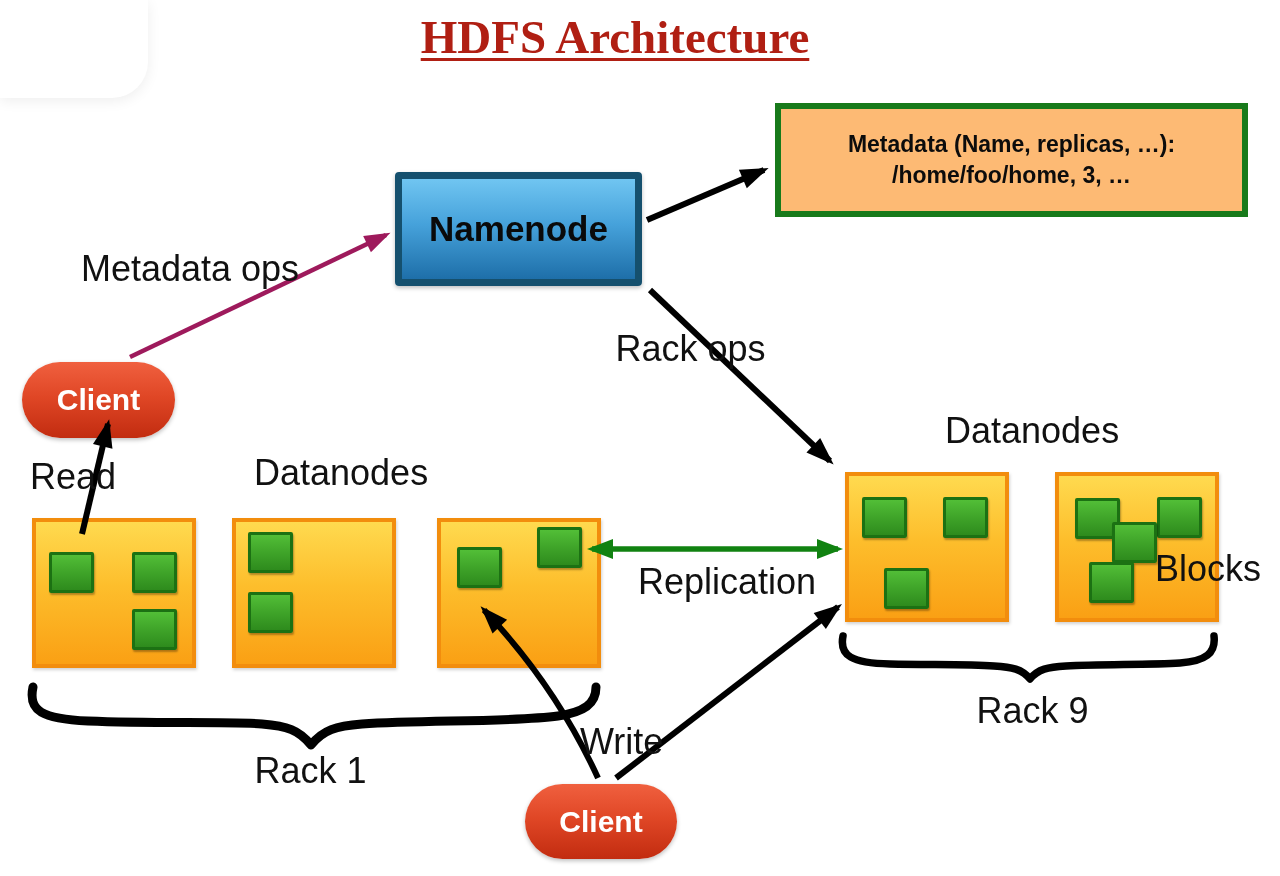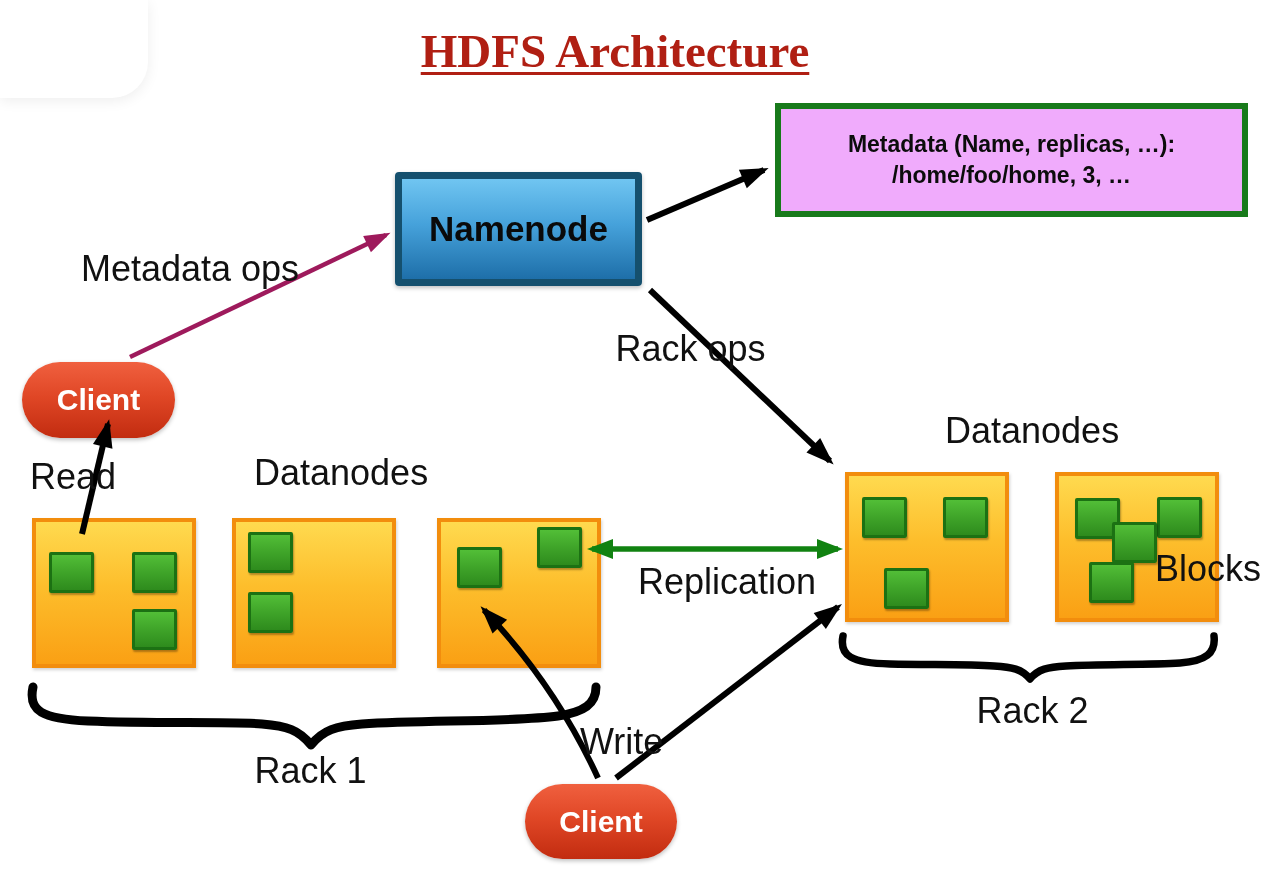--- a/index.html
+++ b/index.html
@@ -4,32 +4,32 @@
 <style>
   html,body{margin:0;padding:0;background:#ffffff;}
   #canvas{
     position:relative;width:1280px;height:876px;background:#ffffff;overflow:hidden;
     font-family:"Liberation Sans", sans-serif;
   }
   .abs{position:absolute;}
 
   
   .title{
-    left:340px;top:24px;width:550px;text-align:center;
+    left:340px;top:10px;width:550px;text-align:center;
     font-family:"Liberation Serif", serif;font-weight:bold;font-size:47px;
     color:#B01F13;text-decoration:underline;text-decoration-thickness:3px;text-underline-offset:5px;
   }
 
   
   .corner-blob{left:0;top:0;width:148px;height:98px;background:#fff;
     border-radius:0 0 36px 0;box-shadow:0 3px 14px rgba(0,0,0,0.07);}
 
   
   .metadata-box{
-    left:775px;top:103px;width:473px;height:114px;background:#f0abfc;
+    left:775px;top:103px;width:473px;height:114px;background:#fdba74;
     border:6px solid #187A1B;box-sizing:border-box;
     display:flex;flex-direction:column;align-items:center;justify-content:center;
     font-weight:bold;font-size:23px;color:#0c0c0c;line-height:31px;text-align:center;
   }
 
   
   .namenode{
     left:395px;top:172px;width:247px;height:114px;box-sizing:border-box;
     border:7px solid #15506E;border-radius:4px;
     background:linear-gradient(180deg,#70C5F1 0%,#46A2DB 45%,#1E6FA9 100%);
@@ -159,15 +159,15 @@
 
   <div class="abs lbl lbl-center" style="left:80px;top:248px;width:220px;">Metadata ops</div>
   <div class="abs lbl lbl-center" style="left:608px;top:328px;width:165px;">Rack ops</div>
   <div class="abs lbl" style="left:30px;top:456px;">Read</div>
   <div class="abs lbl lbl-center" style="left:254px;top:452px;width:170px;">Datanodes</div>
   <div class="abs lbl lbl-center" style="left:945px;top:410px;width:170px;">Datanodes</div>
   <div class="abs lbl lbl-center" style="left:636px;top:561px;width:182px;">Replication</div>
   <div class="abs lbl" style="left:1155px;top:548px;z-index:5;">Blocks</div>
   <div class="abs lbl" style="left:580px;top:721px;">Write</div>
   <div class="abs lbl lbl-center" style="left:248px;top:750px;width:125px;">Rack 1</div>
-  <div class="abs lbl lbl-center" style="left:970px;top:690px;width:125px;">Rack 2</div>
+  <div class="abs lbl lbl-center" style="left:970px;top:690px;width:125px;">Rack 9</div>
 
 </div>
 
 </body></html>

